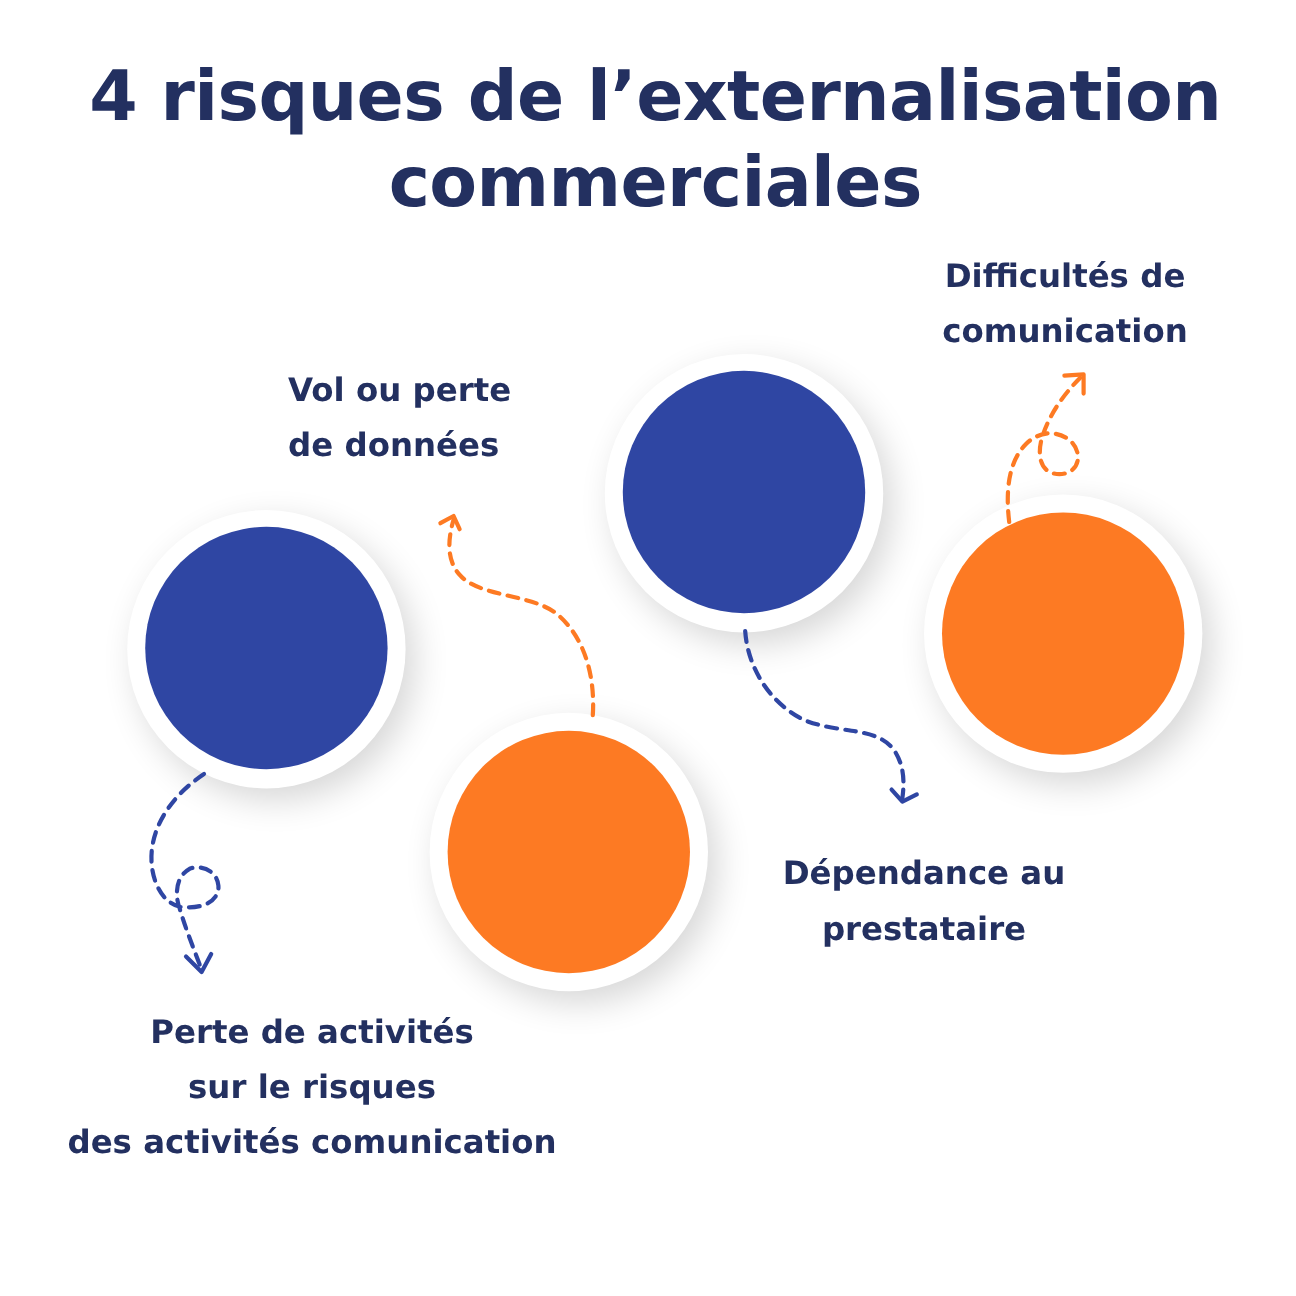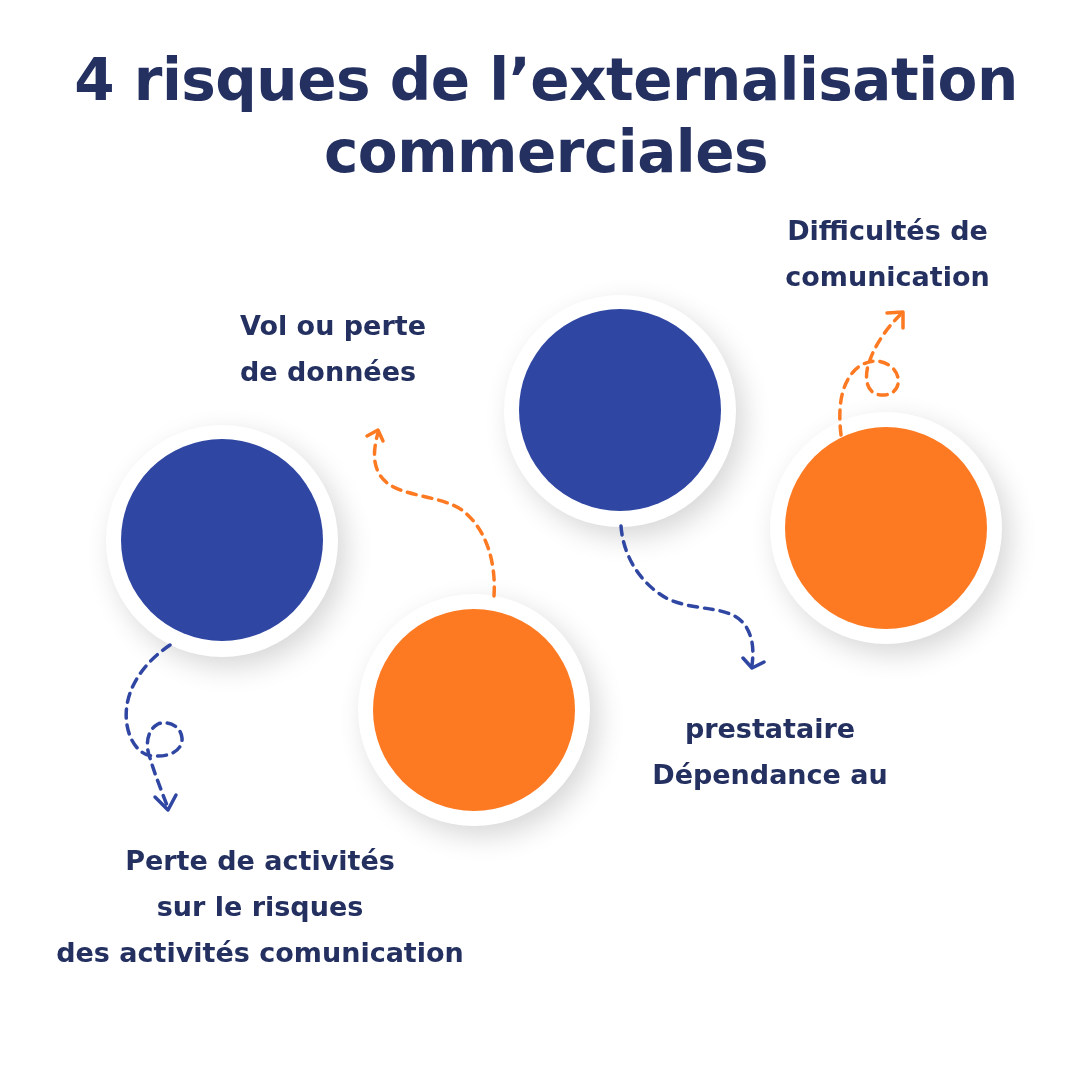--- a/index.html
+++ b/index.html
@@ -63,20 +63,20 @@
   <span>sur le risques</span>
   <span>des activités comunication</span>
 </div>
 
 <div class="label" style="left:240px;top:303px;width:240px;text-align:left;">
   <span>Vol ou perte</span>
   <span>de données</span>
 </div>
 
 <div class="label" style="left:620px;top:706px;width:300px;">
+  <span>Dépendance au</span>
   <span>prestataire</span>
-  <span>Dépendance au</span>
 </div>
 
 <div class="label" style="left:750px;top:208px;width:275px;">
   <span>Difficultés de</span>
   <span>comunication</span>
 </div>
 
 </body></html>

